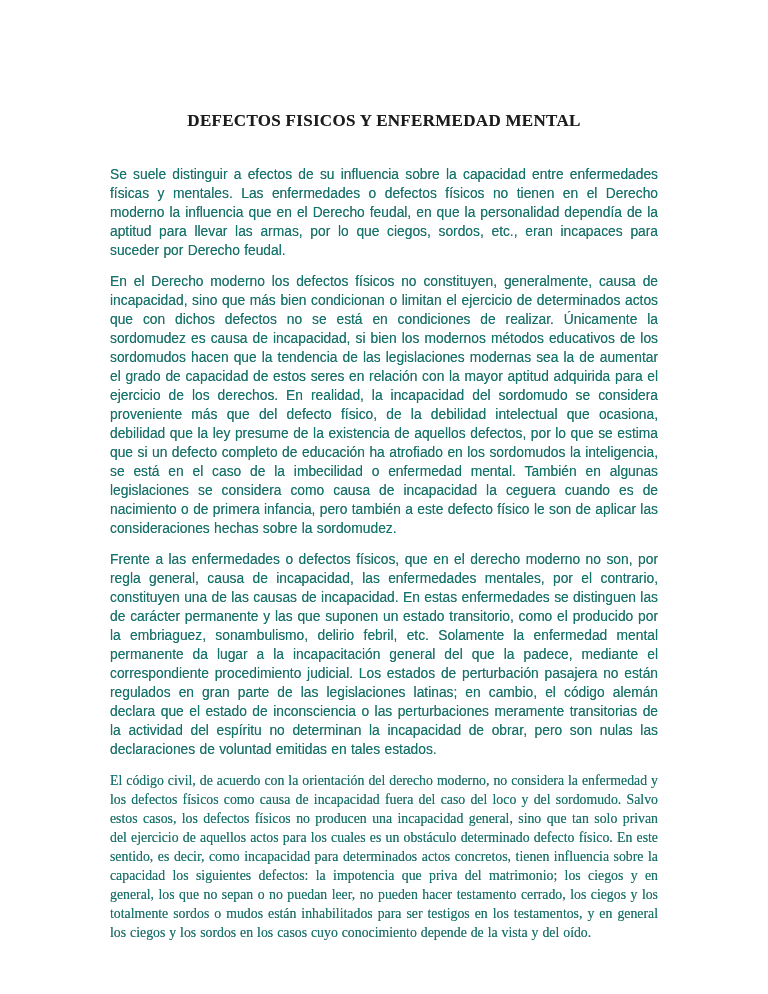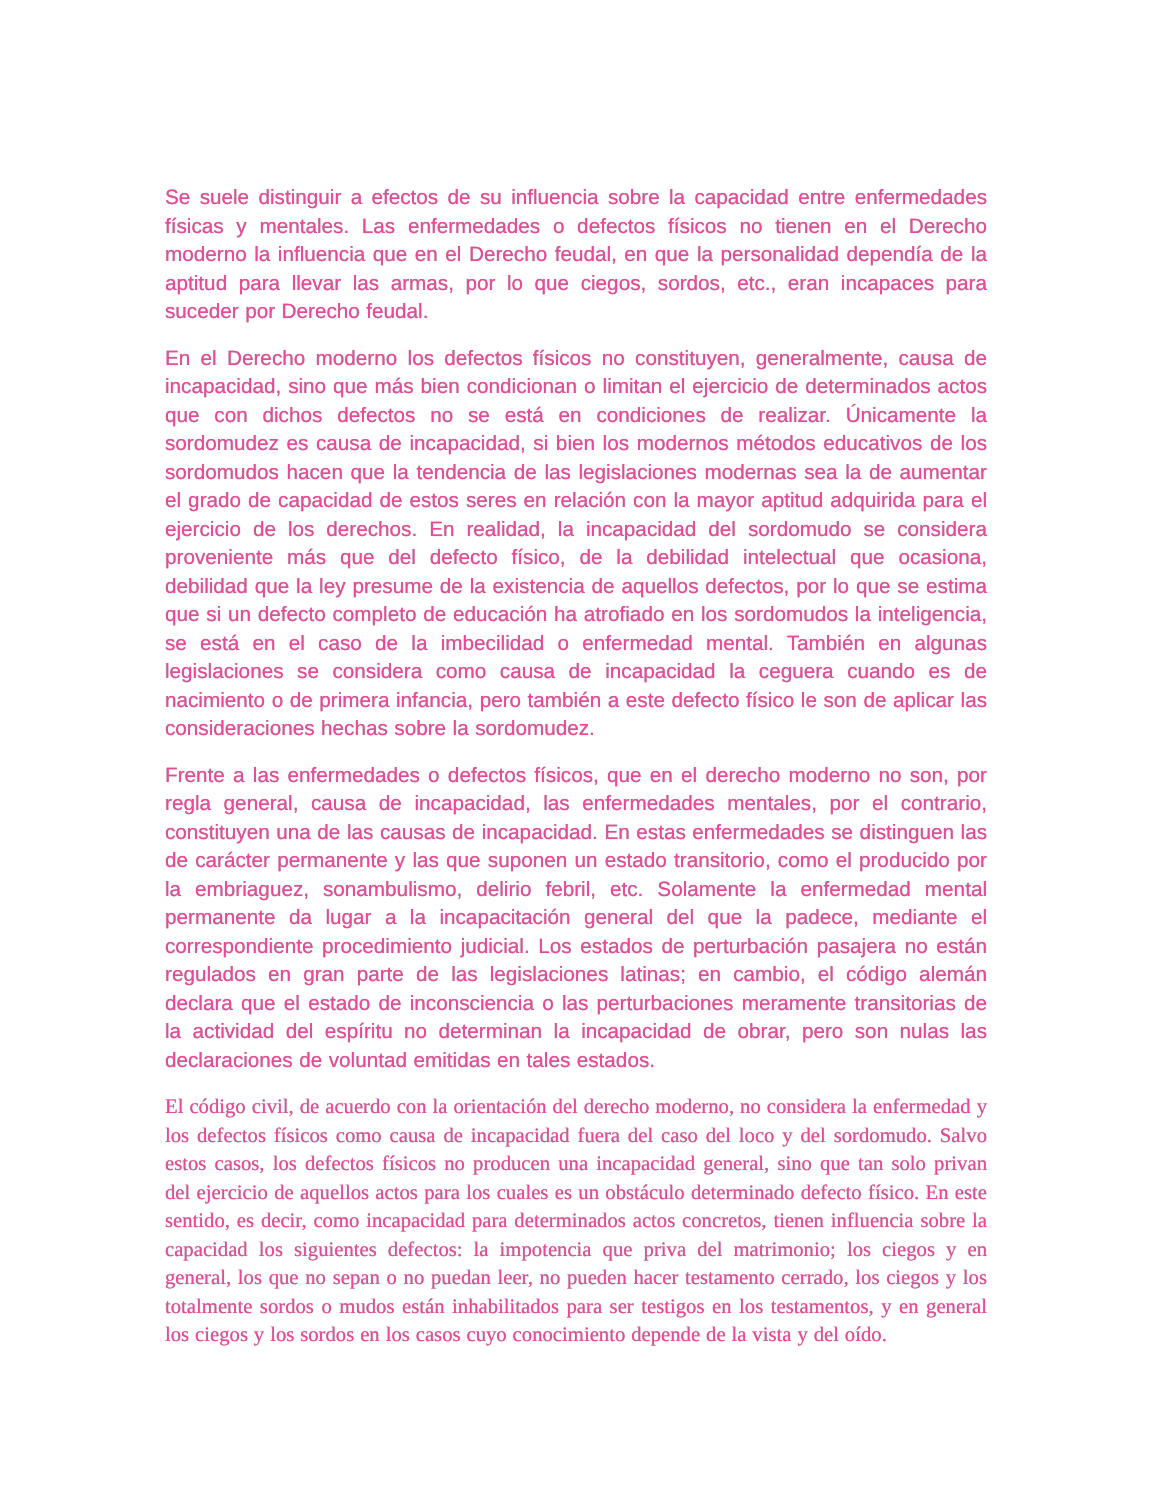--- a/index.html
+++ b/index.html
@@ -31,32 +31,33 @@
     letter-spacing: 0.3px;
     text-align: center;
     color: #1c1c1c;
     text-shadow: 0 0 0.5px rgba(30,30,30,0.5);
   }
   .doc-par {
     margin: 12px 0 9px 0;
     font-size: 13.8px;
     line-height: 19px;
     text-align: justify;
-    color: #ec4899;
+    color: #0f766e;
     text-shadow: 0 0 0.6px rgba(55,55,55,0.55);
     word-spacing: 0.5px;
   }
   .doc-par:last-child {
     margin-bottom: 0;
     font-family: Liberation Serif, serif;
   }
 </style>
 </head>
 <body>
 
 <div class="page">
   <div class="content">
+    <h1 class="doc-title">DEFECTOS FISICOS Y ENFERMEDAD MENTAL</h1>
     <p class="doc-par">Se suele distinguir a efectos de su influencia sobre la capacidad entre enfermedades físicas y mentales. Las enfermedades o defectos físicos no tienen en el Derecho moderno la influencia que en el Derecho feudal, en que la personalidad dependía de la aptitud para llevar las armas, por lo que ciegos, sordos, etc., eran incapaces para suceder por Derecho feudal.</p>
     <p class="doc-par">En el Derecho moderno los defectos físicos no constituyen, generalmente, causa de incapacidad, sino que más bien condicionan o limitan el ejercicio de determinados actos que con dichos defectos no se está en condiciones de realizar. Únicamente la sordomudez es causa de incapacidad, si bien los modernos métodos educativos de los sordomudos hacen que la tendencia de las legislaciones modernas sea la de aumentar el grado de capacidad de estos seres en relación con la mayor aptitud adquirida para el ejercicio de los derechos. En realidad, la incapacidad del sordomudo se considera proveniente más que del defecto físico, de la debilidad intelectual que ocasiona, debilidad que la ley presume de la existencia de aquellos defectos, por lo que se estima que si un defecto completo de educación ha atrofiado en los sordomudos la inteligencia, se está en el caso de la imbecilidad o enfermedad mental. También en algunas legislaciones se considera como causa de incapacidad la ceguera cuando es de nacimiento o de primera infancia, pero también a este defecto físico le son de aplicar las consideraciones hechas sobre la sordomudez.</p>
     <p class="doc-par">Frente a las enfermedades o defectos físicos, que en el derecho moderno no son, por regla general, causa de incapacidad, las enfermedades mentales, por el contrario, constituyen una de las causas de incapacidad. En estas enfermedades se distinguen las de carácter permanente y las que suponen un estado transitorio, como el producido por la embriaguez, sonambulismo, delirio febril, etc. Solamente la enfermedad mental permanente da lugar a la incapacitación general del que la padece, mediante el correspondiente procedimiento judicial. Los estados de perturbación pasajera no están regulados en gran parte de las legislaciones latinas; en cambio, el código alemán declara que el estado de inconsciencia o las perturbaciones meramente transitorias de la actividad del espíritu no determinan la incapacidad de obrar, pero son nulas las declaraciones de voluntad emitidas en tales estados.</p>
     <p class="doc-par">El código civil, de acuerdo con la orientación del derecho moderno, no considera la enfermedad y los defectos físicos como causa de incapacidad fuera del caso del loco y del sordomudo. Salvo estos casos, los defectos físicos no producen una incapacidad general, sino que tan solo privan del ejercicio de aquellos actos para los cuales es un obstáculo determinado defecto físico. En este sentido, es decir, como incapacidad para determinados actos concretos, tienen influencia sobre la capacidad los siguientes defectos: la impotencia que priva del matrimonio; los ciegos y en general, los que no sepan o no puedan leer, no pueden hacer testamento cerrado, los ciegos y los totalmente sordos o mudos están inhabilitados para ser testigos en los testamentos, y en general los ciegos y los sordos en los casos cuyo conocimiento depende de la vista y del oído.</p>
   </div>
 </div>
 
 </body></html>

